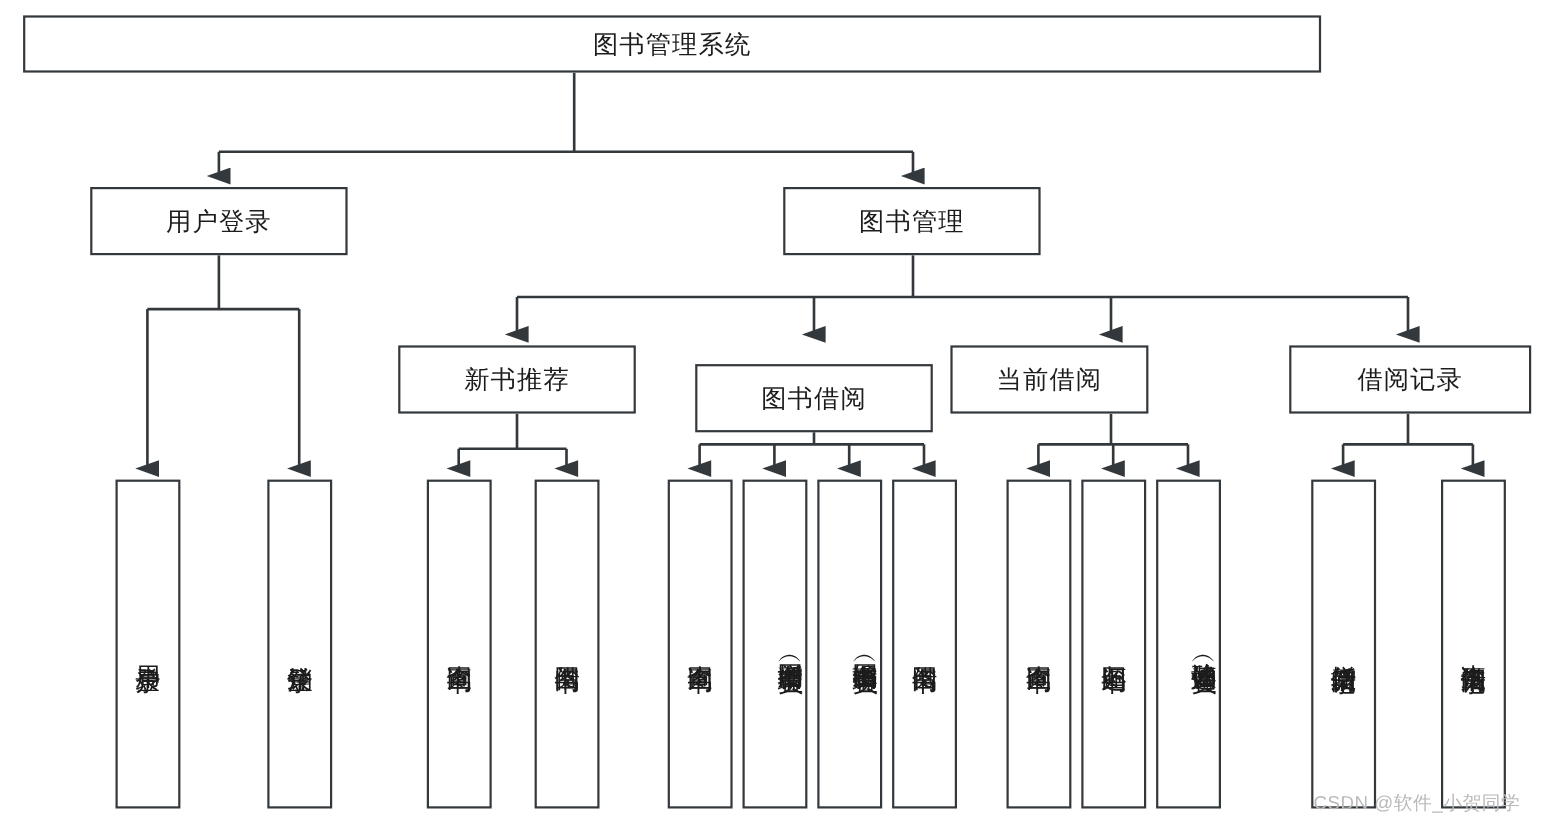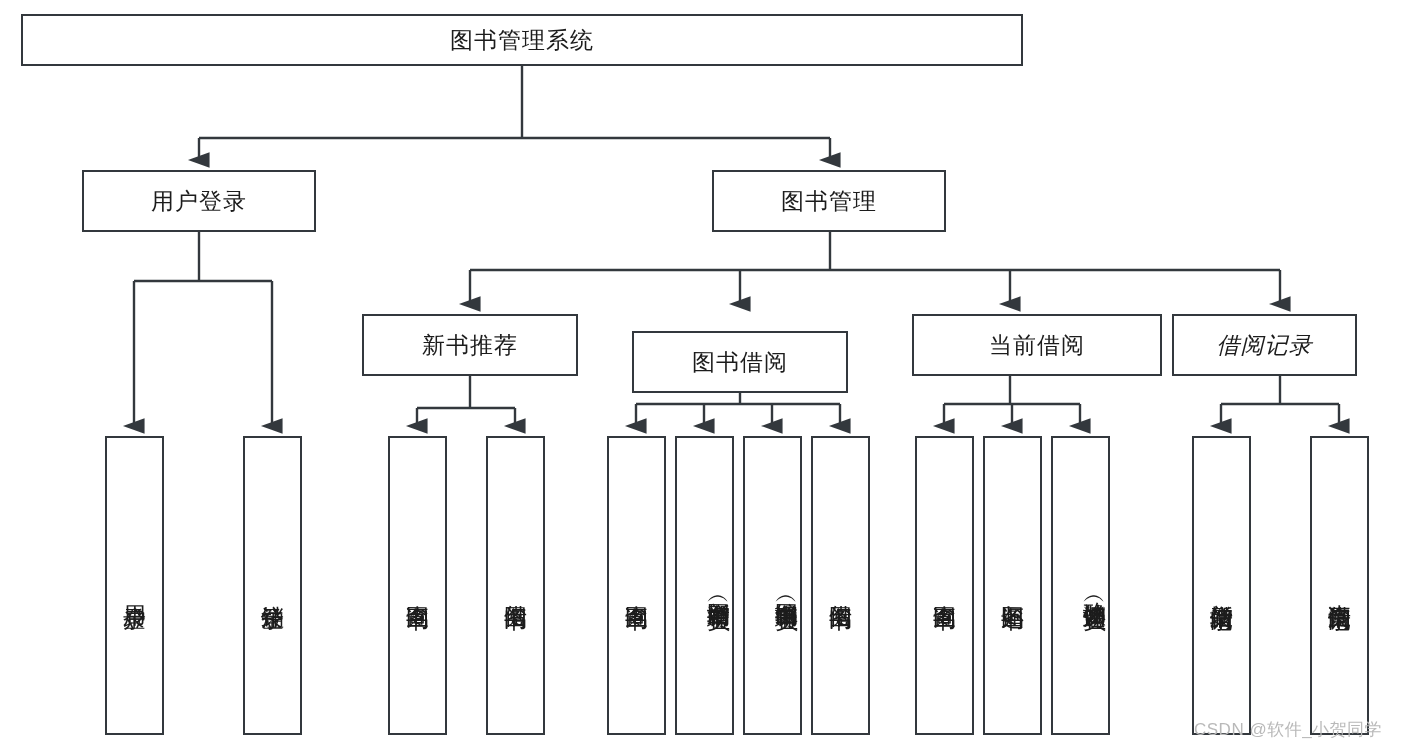--- a/index.html
+++ b/index.html
@@ -113,41 +113,41 @@
       <path d="M1012,404 L1012,426" marker-end="url(#arrow)"></path>
       <path d="M1080,404 L1080,426" marker-end="url(#arrow)"></path>
 
       <path d="M1280,376 L1280,404"></path>
       <path d="M1221,404 L1339,404"></path>
       <path d="M1221,404 L1221,426" marker-end="url(#arrow)"></path>
       <path d="M1339,404 L1339,426" marker-end="url(#arrow)"></path>
     </g>
   </svg>
 
-  <div class="node horiz" style="left:21px; top:14px; width:1002px; height:52px;align-items:center;">
+  <div class="node horiz" style="left:21px; top:14px; width:1180px; height:52px;align-items:center;">
     <span class="node-label">图书管理系统</span>
   </div>
 
   <div class="node horiz" style="left:82px; top:170px; width:234px; height:62px;">
     <span class="node-label">用户登录</span>
   </div>
   <div class="node horiz" style="left:712px; top:170px; width:234px; height:62px;">
     <span class="node-label">图书管理</span>
   </div>
 
   <div class="node horiz" style="left:362px; top:314px; width:216px; height:62px;">
     <span class="node-label">新书推荐</span>
   </div>
   <div class="node horiz" style="left:632px; top:314px; width:216px; height:62px;margin-top:17px;">
     <span class="node-label">图书借阅</span>
   </div>
-  <div class="node horiz" style="left:912px; top:314px; width:250px; height:62px;">
+  <div class="node horiz" style="left:864px; top:314px; width:180px; height:62px;">
     <span class="node-label">当前借阅</span>
   </div>
-  <div class="node horiz" style="left:1172px; top:314px; width:185px; height:62px;font-style:italic;">
+  <div class="node horiz" style="left:1172px; top:314px; width:220px; height:62px;">
     <span class="node-label">借阅记录</span>
   </div>
 
   <div class="node vert" style="left:105px; top:436px; width:59px; height:299px; align-items:center;">
     <span class="node-label">用户登录</span>
   </div>
   <div class="node vert" style="left:243px; top:436px; width:59px; height:299px; align-items:center;">
     <span class="node-label">注销登录</span>
   </div>
 

